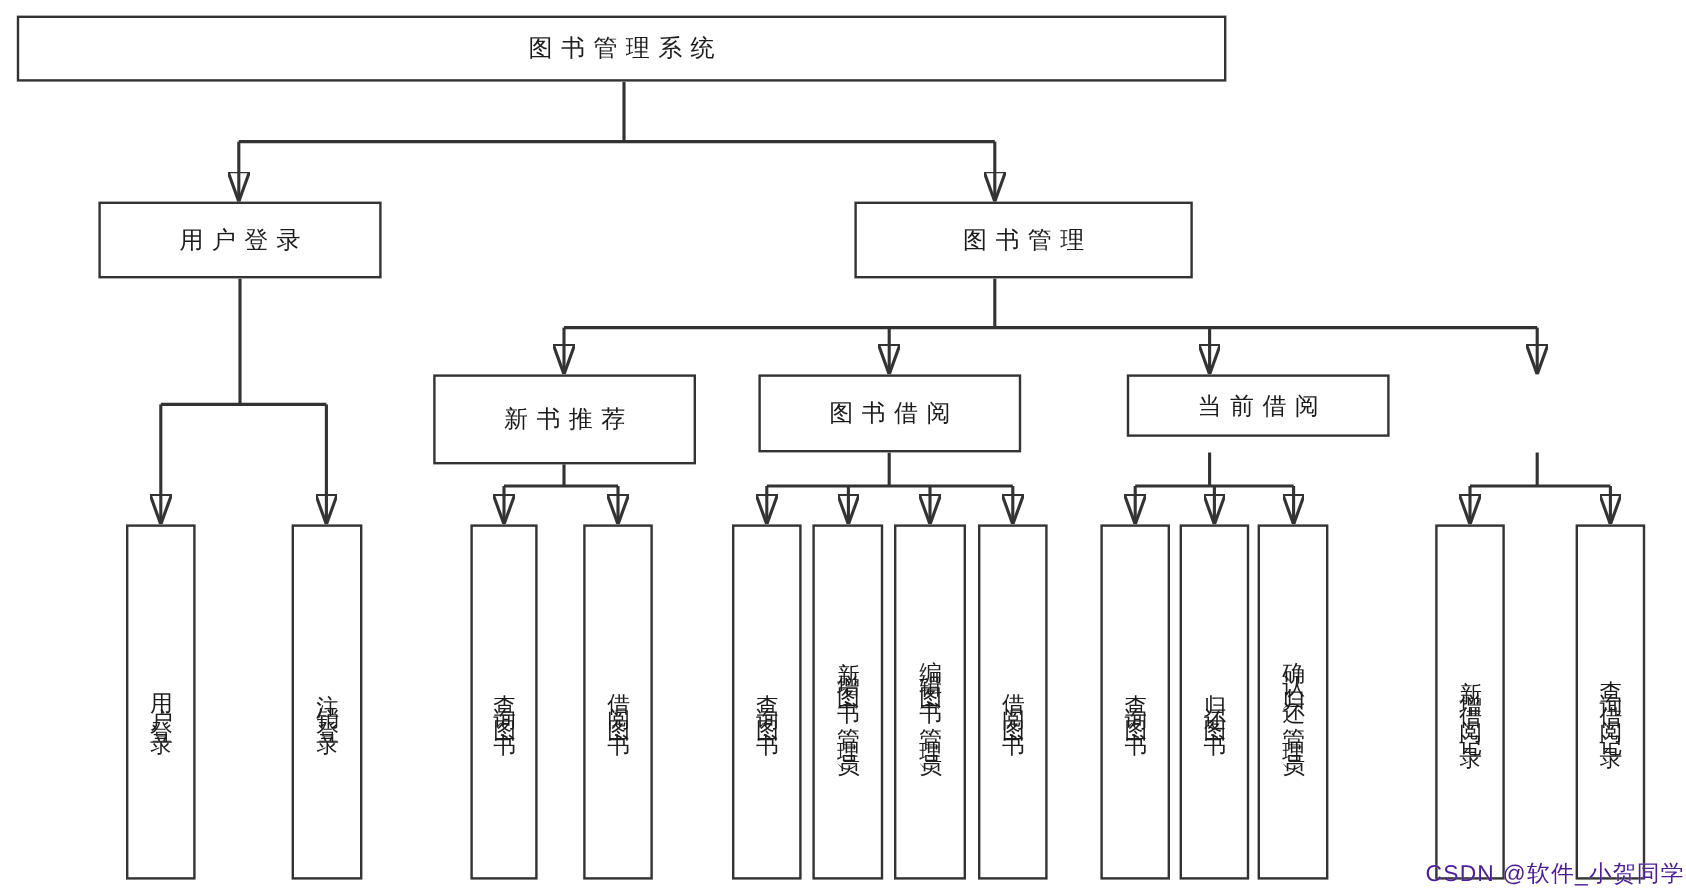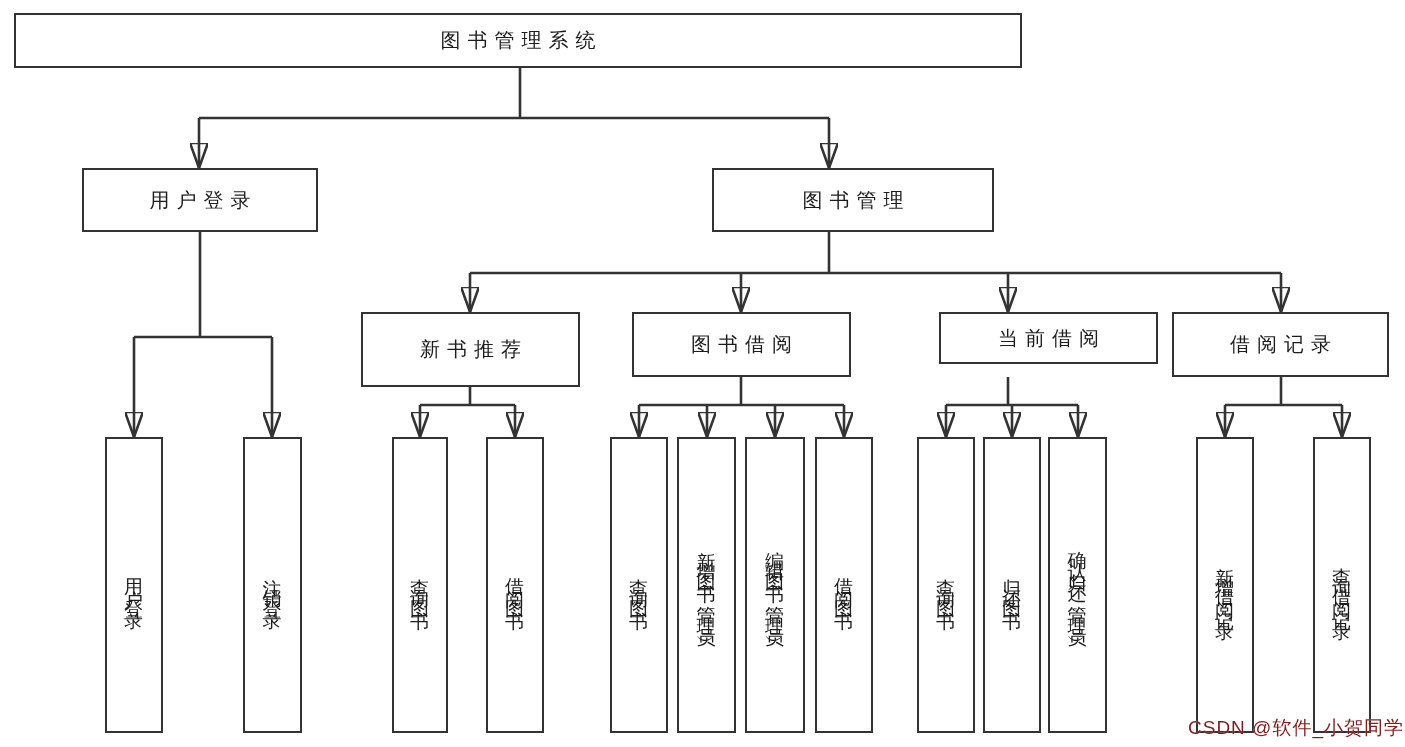--- a/index.html
+++ b/index.html
@@ -66,21 +66,21 @@
   .n-leaf-query-3        { left: 917px;  width: 58px; }
   .n-leaf-return         { left: 983px;  width: 58px; }
   .n-leaf-confirm-return { left: 1048px; width: 59px; }
   .n-leaf-add-record     { left: 1196px; width: 58px; }
   .n-leaf-query-record   { left: 1313px; width: 58px; }
   .watermark {
     position: absolute;
     left: 1188px;
     top: 715px;
     font-size: 19px;
-    color: #7f1d1d;
+    color: #4c1d95;
     letter-spacing: 1px;
     white-space: nowrap;
     z-index: 10;
     text-shadow: 0 0 1px rgba(255,255,255,0.6);
   }
 </style>
 </head>
 <body>
 
 <div class="canvas">
@@ -141,21 +141,20 @@
   </svg>
 
   <div class="box hbox n-root">图书管理系统</div>
 
   <div class="box hbox n-user-login">用户登录</div>
   <div class="box hbox n-book-mgmt">图书管理</div>
 
   <div class="box hbox n-new-book-rec">新书推荐</div>
   <div class="box hbox n-book-borrow">图书借阅</div>
   <div class="box hbox n-current-borrow">当前借阅</div>
-  <div class="box hbox n-borrow-records">借阅记录</div>
 
   <div class="box vbox leaf n-leaf-user-login">用户登录</div>
   <div class="box vbox leaf n-leaf-logout">注销登录</div>
 
   <div class="box vbox leaf n-leaf-query-1">查询图书</div>
   <div class="box vbox leaf n-leaf-borrow-1">借阅图书</div>
 
   <div class="box vbox leaf n-leaf-query-2">查询图书</div>
   <div class="box vbox leaf n-leaf-add-book">新增图书（管理员）</div>
   <div class="box vbox leaf n-leaf-edit-book">编辑图书（管理员）</div>

